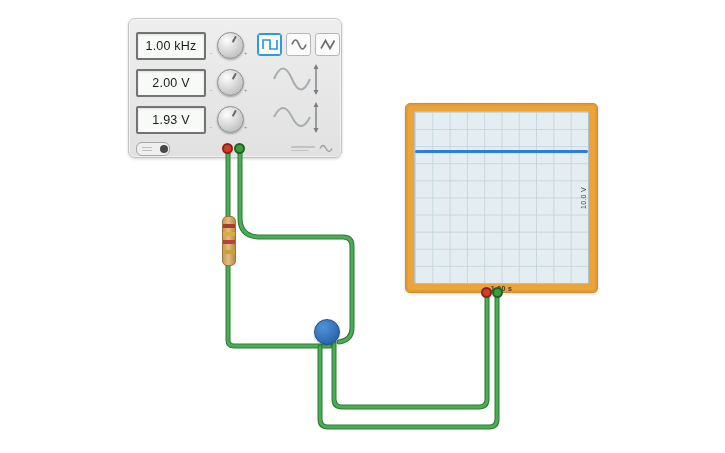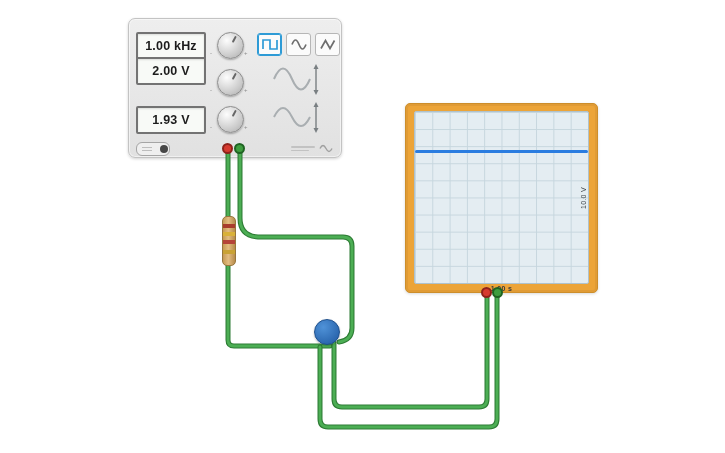--- a/index.html
+++ b/index.html
@@ -18,24 +18,24 @@
   .fg{
     position:absolute;left:128px;top:18px;width:212px;height:138px;z-index:2;
     background:linear-gradient(#eeeeee,#e1e1e1);
     border:1px solid #c3c3c3;border-radius:7px;
     box-shadow:0 1px 3px rgba(0,0,0,.18), inset 0 0 0 1px rgba(255,255,255,.5);
   }
   .display{
     position:absolute;left:7px;width:66px;height:24px;
     background:#f8faf7;border:2px solid #737373;border-radius:2px;
     display:flex;align-items:center;justify-content:center;
-    font-size:12.5px;font-weight:bold;color:#1c1c1c;letter-spacing:.2px;
+    font-size:12.5px;font-weight:normal;color:#1c1c1c;letter-spacing:.2px;
     box-shadow:inset 0 1px 2px rgba(0,0,0,.12);
   }
-  .d1{top:13px}.d2{top:38px}.d3{top:87px}
+  .d1{top:13px}.d2{top:50px}.d3{top:87px}
   .knob{
     position:absolute;left:88px;width:25px;height:25px;border-radius:50%;
     background:radial-gradient(circle at 35% 30%, #fdfdfd, #cacaca 65%, #a9a9a9);
     border:1px solid #8d8d8d;box-shadow:0 1px 2px rgba(0,0,0,.3);
   }
   .knob .pointer{
     position:absolute;left:50%;top:2px;width:2px;height:7px;background:#666;
     transform-origin:50% 10.5px;transform:translateX(-50%) rotate(28deg);border-radius:1px;
   }
   .k1{top:13px}.k2{top:50px}.k3{top:87px}

